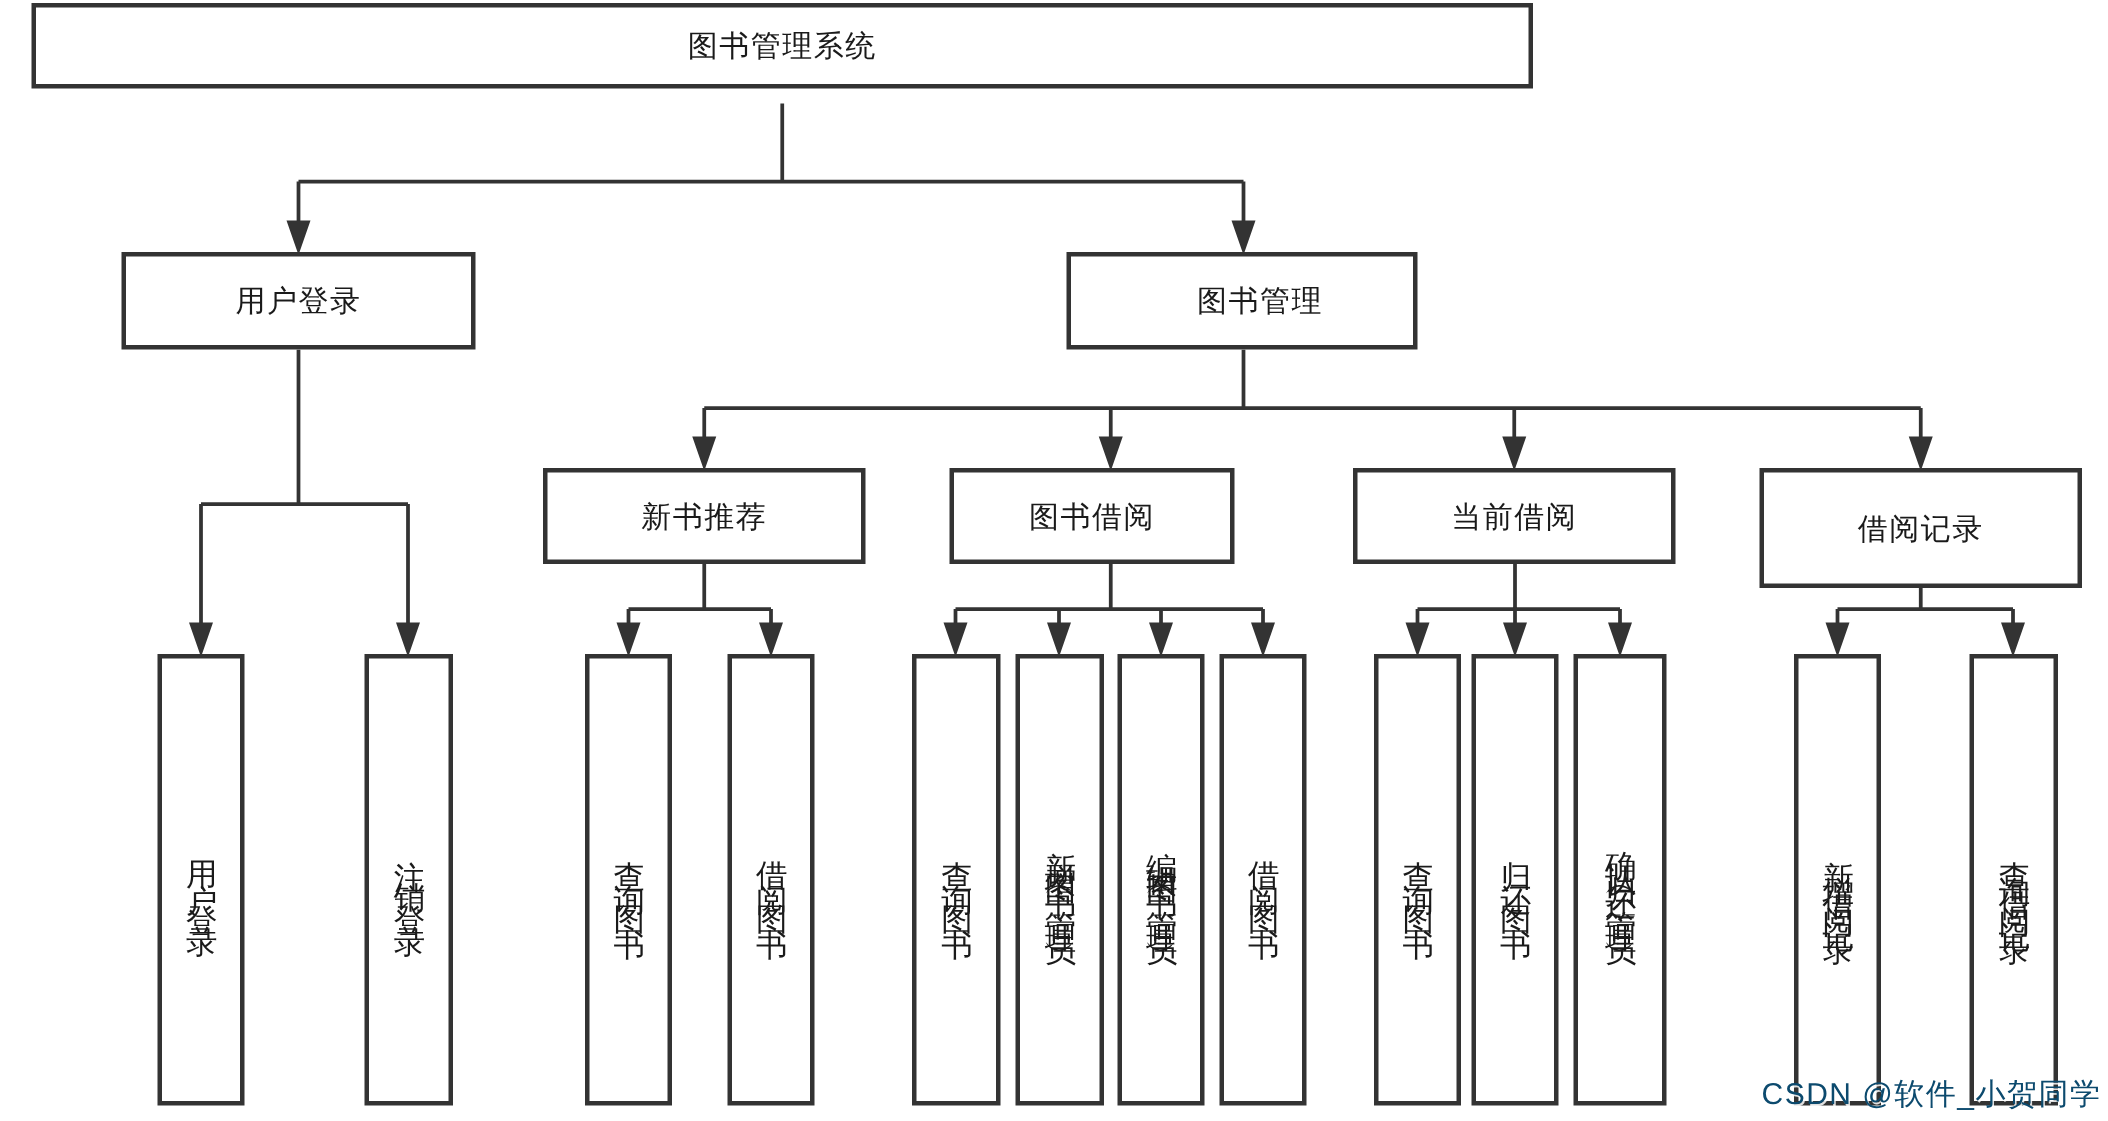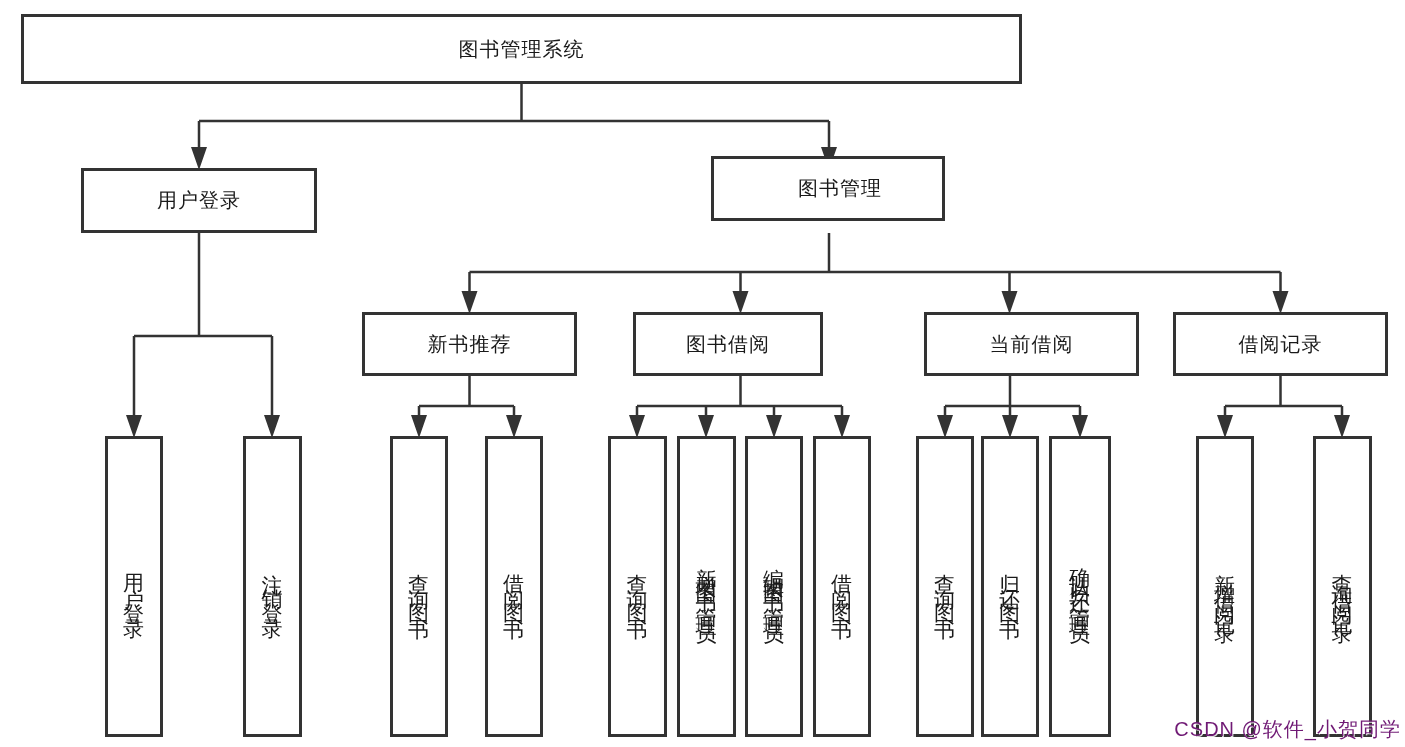--- a/index.html
+++ b/index.html
@@ -19,21 +19,21 @@
   .node.h { font-size:20px; letter-spacing:1px; }
   .node.leaf span {
     writing-mode:vertical-rl; text-orientation:mixed;
     font-size:21px; line-height:1; letter-spacing:15px;
     display:block;
   }
   .node.leaf.mid  span { letter-spacing:10px; }
   .node.leaf.long span { letter-spacing:8px; }
   #watermark {
     position:absolute; right:4px; bottom:4px; z-index:5;
-    font-size:20px; color:#701a75; letter-spacing:1px;
+    font-size:20px; color:#0c4a6e; letter-spacing:1px;
     text-shadow:1px 1px 0 rgba(255,255,255,0.85);
     white-space:nowrap;
   }
 </style>
 </head>
 <body>
 
 <div id="stage">
 
   <svg id="connectors" width="1405" height="747" viewBox="0 0 1405 747">
@@ -54,29 +54,29 @@
       M1001.5 291 L1017.5 291 L1009.5 314 Z  M1272.5 291 L1288.5 291 L1280.5 314 Z
       M126 415 L142 415 L134 438 Z  M264 415 L280 415 L272 438 Z
       M411 415 L427 415 L419 438 Z  M506 415 L522 415 L514 438 Z
       M629 415 L645 415 L637 438 Z  M698 415 L714 415 L706 438 Z
       M766 415 L782 415 L774 438 Z  M834 415 L850 415 L842 438 Z
       M937 415 L953 415 L945 438 Z  M1002 415 L1018 415 L1010 438 Z
       M1072 415 L1088 415 L1080 438 Z
       M1217 415 L1233 415 L1225 438 Z  M1334 415 L1350 415 L1342 438 Z"></path>
   </svg>
 
-  <div class="node h" style="left:21px; top:14px; width:1001px; height:70px;text-align:right;">图书管理系统</div>
+  <div class="node h" style="left:21px; top:2px; width:1001px; height:57px;text-align:right;">图书管理系统</div>
 
   <div class="node h" style="left:81px; top:168px; width:236px; height:65px;">用户登录</div>
-  <div class="node h" style="left:711px; top:156px; width:234px; height:65px;padding-left:24px;">图书管理</div>
+  <div class="node h" style="left:711px; top:168px; width:234px; height:65px;padding-left:24px;">图书管理</div>
 
   <div class="node h" style="left:362px; top:312px; width:215px; height:64px;text-align:right;">新书推荐</div>
   <div class="node h" style="left:633px; top:312px; width:190px; height:64px;">图书借阅</div>
-  <div class="node h" style="left:902px; top:312px; width:215px; height:64px;margin-left:22px;">当前借阅</div>
-  <div class="node h" style="left:1173px; top:312px; width:215px; height:64px;">借阅记录</div>
+  <div class="node h" style="left:902px; top:312px; width:215px; height:64px;">当前借阅</div>
+  <div class="node h" style="left:1173px; top:312px; width:215px; height:80px;">借阅记录</div>
 
   <div class="node leaf" style="left:105px; top:436px; width:58px; height:301px;">
     <span>用户登录</span>
   </div>
   <div class="node leaf" style="left:243px; top:436px; width:59px; height:301px;">
     <span>注销登录</span>
   </div>
 
   <div class="node leaf" style="left:390px; top:436px; width:58px; height:301px;">
     <span>查询图书</span>

